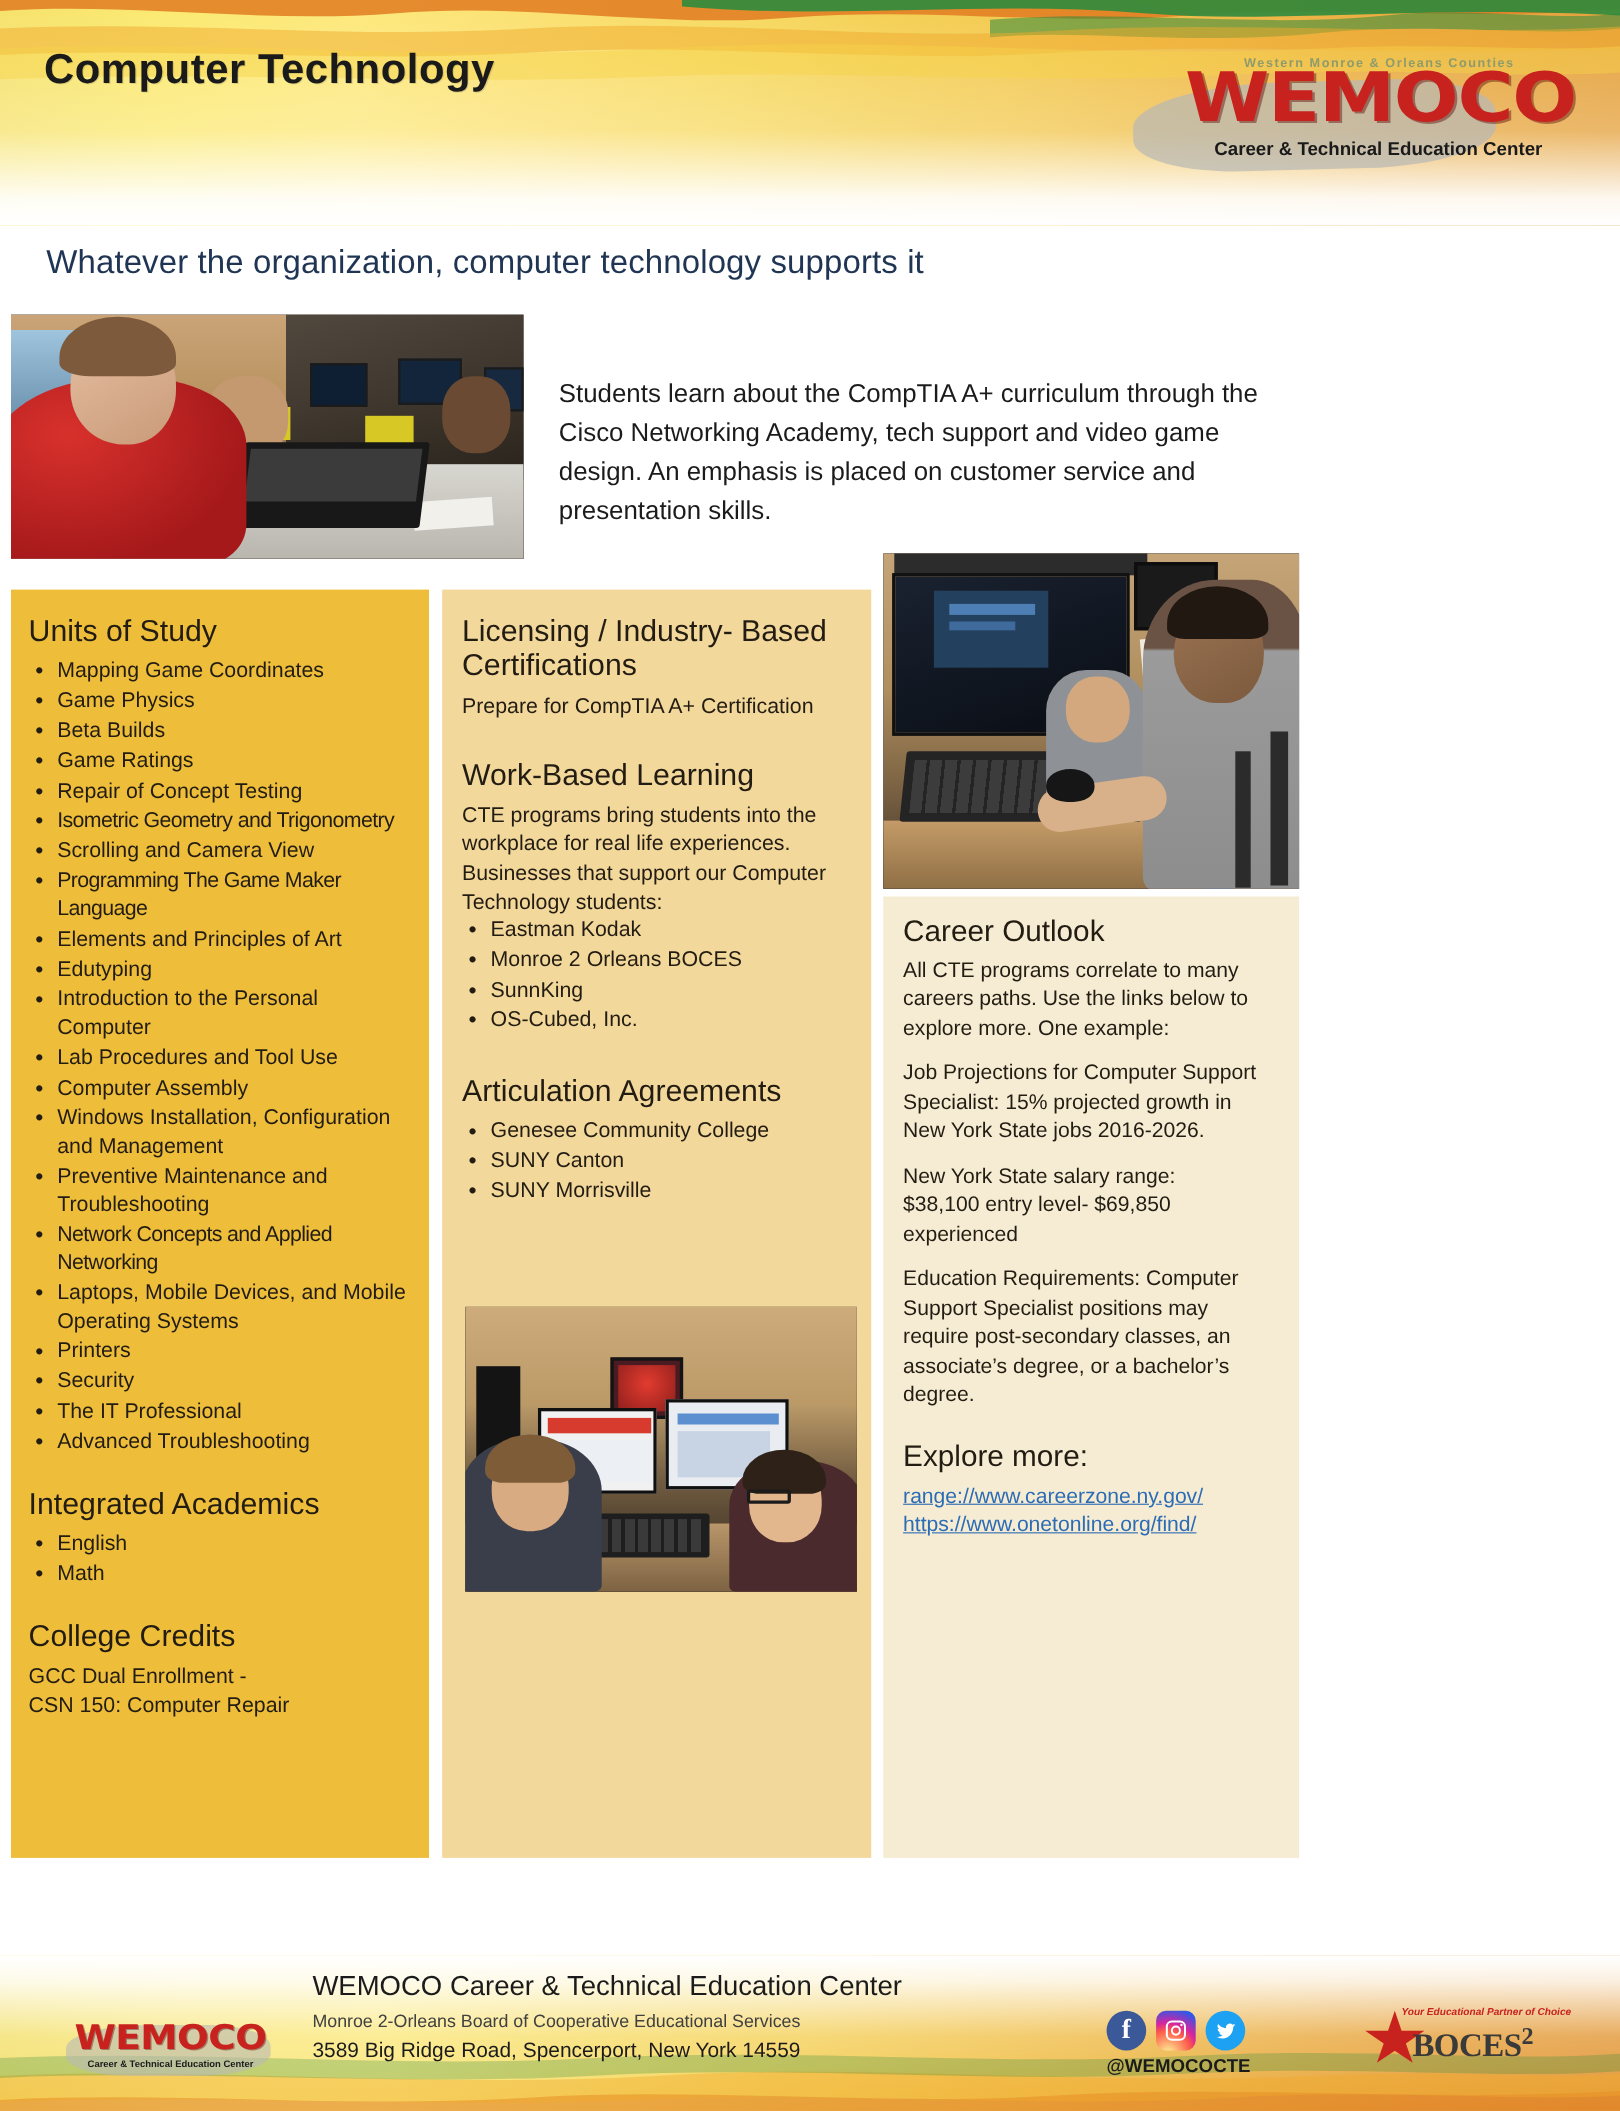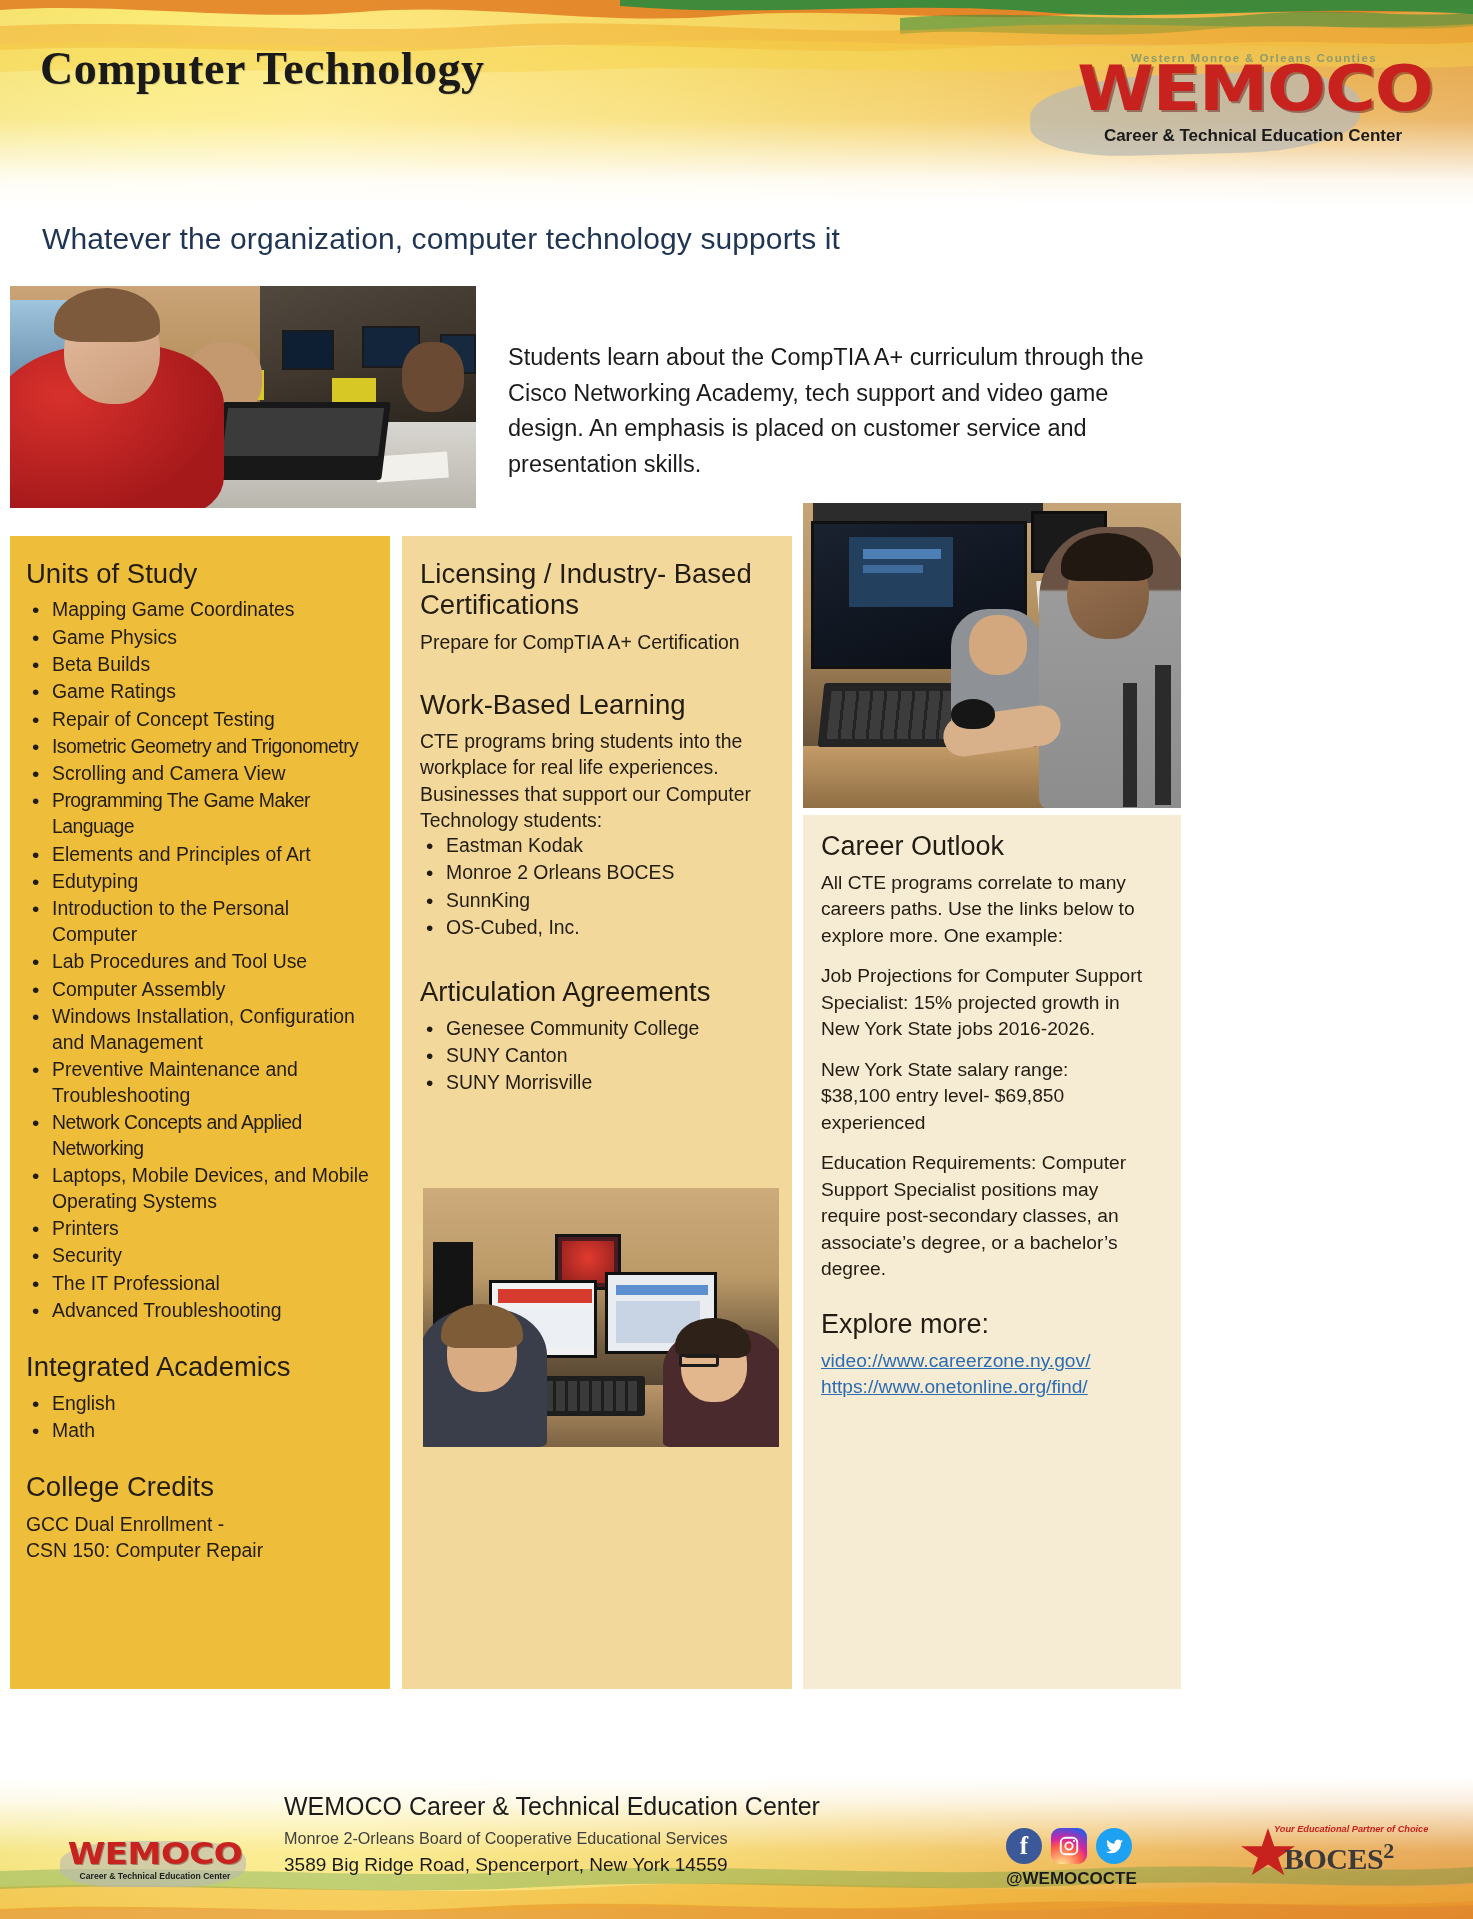--- a/index.html
+++ b/index.html
@@ -37,23 +37,23 @@
   .brush {
     position: absolute;
     left: 0; top: 0; width: 1473px; height: 80px;
     overflow: hidden;
   }
   .brush svg { display: block; }
 
   .doc-title {
     position: absolute;
     left: 40px; top: 42px;
-    font-family: Liberation Serif, serif;
+    font-family: Liberation Sans, sans-serif;
     font-weight: bold;
-    font-size: 46px;
+    font-size: 38px;
     letter-spacing: 0.5px;
     color: #1a1a1a;
     text-shadow: 1px 1px 0 rgba(0,0,0,0.12);
   }
 
   
   .logo-hdr {
     position: absolute;
     left: 1028px; top: 52px;
     width: 400px; height: 108px;
@@ -496,21 +496,21 @@
     <div class="body-t para">All CTE programs correlate to many careers paths. Use the links below to explore more. One example:</div>
     <div class="sp-sm"></div>
     <div class="body-t para">Job Projections for Computer Support Specialist: 15% projected growth in New York State jobs 2016-2026.</div>
     <div class="sp-sm"></div>
     <div class="body-t">New York State salary range:</div>
     <div class="body-t">$38,100 entry level- $69,850 experienced</div>
     <div class="sp-sm"></div>
     <div class="body-t para">Education Requirements: Computer Support Specialist positions may require post-secondary classes, an associate’s degree, or a bachelor’s degree.</div>
     <div class="sp-md"></div>
     <h2 class="sec">Explore more:</h2>
-    <a class="link" href="#">video://www.careerzone.ny.gov/</a>
+    <a class="link" href="#">range://www.careerzone.ny.gov/</a>
     <a class="link" href="#">https://www.onetonline.org/find/</a>
   </div>
 
   <div class="footer-band">
     <div class="footer-brush">
       <svg width="1473" height="66" viewBox="0 0 1473 66">
         <path d="M0,56 C160,48 320,64 480,54 C640,44 800,62 960,52 C1120,42 1300,58 1473,48 L1473,66 L0,66 Z" fill="#e07b22" opacity="0.55"></path>
         <path d="M0,34 C200,26 400,46 600,34 C800,22 1000,44 1200,34 C1320,28 1400,38 1473,32 L1473,52 C1380,58 1260,46 1120,54 C940,64 760,48 580,56 C400,64 200,50 0,58 Z" fill="#f0a92b" opacity="0.42"></path>
         <path d="M0,18 C180,10 360,28 540,18 C720,8 900,26 1080,16 C1240,8 1360,22 1473,14 L1473,30 C1360,38 1240,24 1080,32 C900,42 720,24 540,34 C360,44 180,28 0,36 Z" fill="#2e8b3d" opacity="0.28"></path>
       </svg>

